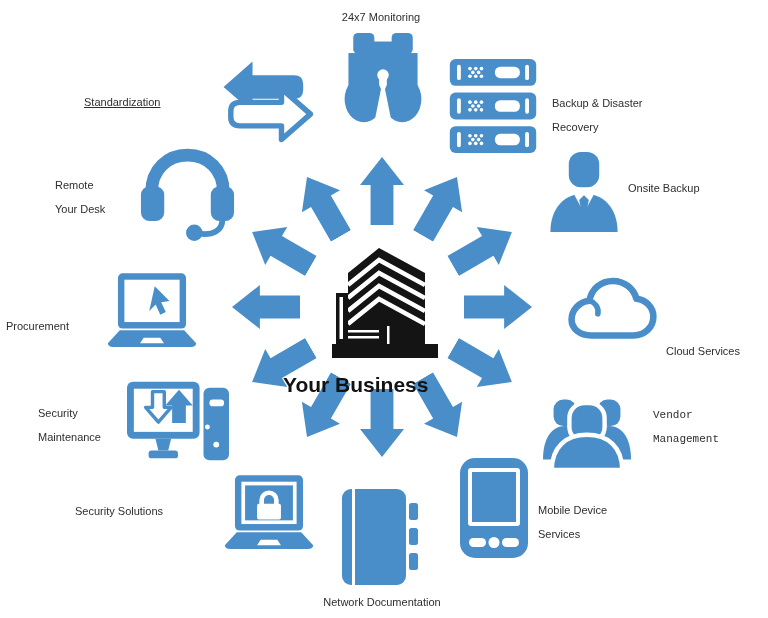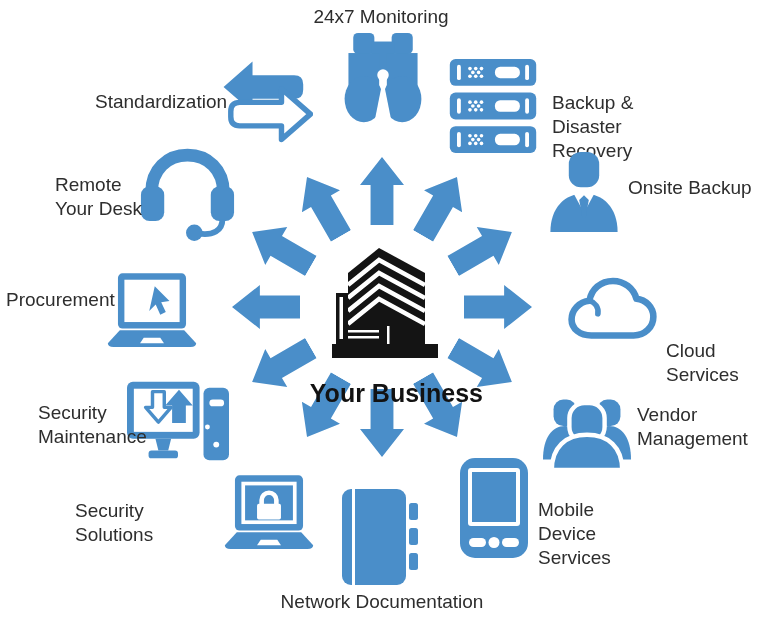--- a/index.html
+++ b/index.html
@@ -4,72 +4,72 @@
 <style>
   :root { --blue:#4a8ec9; --ink:#2e2e2e; --hub-ink:#121212; }
   * { margin:0; padding:0; box-sizing:border-box; }
   body { background:#fff; font-family:"Liberation Sans", sans-serif; }
   #stage { position:relative; width:768px; height:618px; background:#fff; overflow:hidden; }
 
   .node { position:absolute; left:0; top:0; }
   .icon { position:absolute; display:block; color:var(--blue); }
   .icon svg { width:100%; height:100%; display:block; }
   .label {
-    position:absolute; color:var(--ink); font-size:19px; line-height:24px;
+    position:absolute; color:var(--ink); font-size:11px; line-height:24px;
     white-space:pre-line;
   }
 
   
   .arrow {
     position:absolute; left:360px; top:273px; width:44px; height:68px;
     background:var(--blue);
     clip-path:polygon(50% 0%, 100% 41%, 76% 41%, 76% 100%, 24% 100%, 24% 41%, 0% 41%);
   }
 
   
   #hub-icon  { left:328px; top:246px; width:114px; height:118px; }
-  #hub-label { left:283px; top:380px; width:200px; text-align:right;
-               font-size:25px; font-weight:700; color:var(--hub-ink); line-height:26px; }
+  #hub-label { left:283px; top:372px; width:200px; text-align:left;
+               font-size:21px; font-weight:700; color:var(--hub-ink); line-height:26px; }
 
   
   #i-monitoring { left:335px; top:30px;  width:96px;  height:96px; }
   #l-monitoring { left:281px; top:5px;   width:200px; text-align:center; }
 
   #i-backup { left:448px; top:58px; width:90px; height:96px; }
   #l-backup { left:552px; top:91px; width:140px; }
 
   #i-onsite { left:544px; top:148px; width:80px; height:88px; }
   #l-onsite { left:628px; top:176px; width:130px; }
 
   #i-cloud { left:565px; top:272px; width:94px; height:78px; }
   #l-cloud { left:666px; top:299px; width:102px;margin-top:40px; }
 
   #i-vendor { left:543px; top:382px; width:88px; height:88px; }
-  #l-vendor { left:637px; top:403px; width:115px; }
+  #l-vendor { left:653px; top:403px; width:115px;font-family:Liberation Mono, monospace; }
 
   #i-mobile { left:455px; top:458px; width:78px; height:100px; }
   #l-mobile { left:538px; top:498px; width:110px; }
 
   #i-network { left:338px; top:487px; width:84px; height:100px; }
   #l-network { left:262px; top:590px; width:240px; text-align:center; }
 
   #i-security { left:223px; top:474px; width:92px; height:78px; }
   #l-security { left:75px;  top:499px; width:138px; }
 
   #i-proactive { left:127px; top:377px; width:102px; height:96px; }
   #l-proactive { left:38px;  top:401px; width:95px; }
 
   #i-procurement { left:106px; top:272px; width:92px; height:78px; }
-  #l-procurement { left:6px;   top:288px; width:102px; }
+  #l-procurement { left:6px;   top:314px; width:102px; }
 
   #i-helpdesk { left:139px; top:142px; width:97px; height:100px; }
   #l-helpdesk { left:55px;  top:173px; width:90px; }
 
   #i-standardization { left:221px; top:58px; width:92px; height:86px; }
-  #l-standardization { left:95px;  top:90px; width:120px; }
+  #l-standardization { left:84px;  top:90px; width:120px;text-decoration:underline; }
 </style>
 </head>
 <body>
 
 <div id="stage">
 
   <div>
       <div class="arrow" style="transform: rotate(0deg) translateY(-116px);"></div>
       <div class="arrow" style="transform: rotate(30deg) translateY(-116px);"></div>
       <div class="arrow" style="transform: rotate(60deg) translateY(-116px);"></div>

